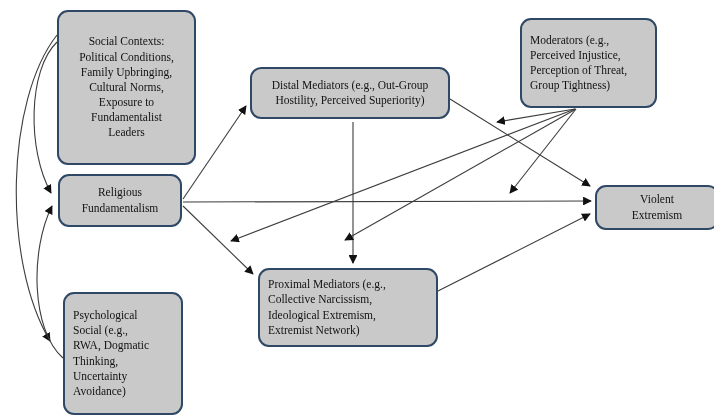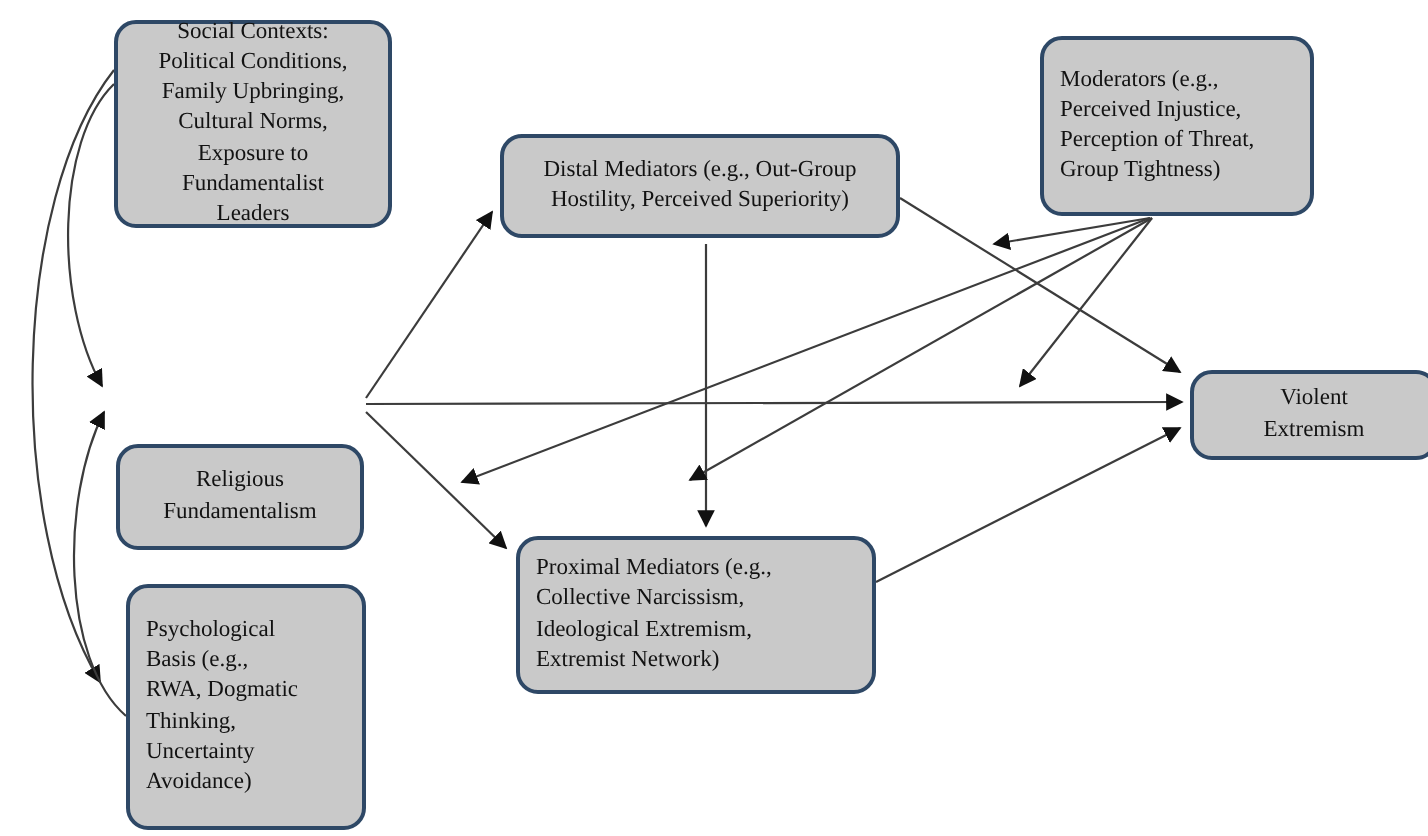--- a/index.html
+++ b/index.html
@@ -21,24 +21,24 @@
     font-size:11.5px;
     line-height:1.32;
     white-space:pre-line;
     display:flex;
     align-items:center;
     justify-content:center;
     text-align:center;
     padding:4px 8px;
   }
   .node.left{justify-content:flex-start;text-align:left;}
-  #node-social     {left:57px;  top:10px;  width:139px; height:104px;}
+  #node-social     {left:57px;  top:10px;  width:139px; height:155px;}
   #node-moderators {left:520px; top:18px;  width:137px; height:90px;}
   #node-distal     {left:250px; top:67px;  width:200px; height:52px;}
-  #node-rf         {left:58px;  top:174px; width:124px; height:53px;margin-top:48px;}
+  #node-rf         {left:58px;  top:174px; width:124px; height:53px;}
   #node-ve         {left:595px; top:185px; width:124px; height:45px;}
   #node-proximal   {left:258px; top:268px; width:180px; height:79px;}
   #node-psych      {left:63px;  top:292px; width:120px; height:123px;}
 </style>
 </head>
 <body>
 
 <div class="canvas">
 
   <svg class="edge-layer" width="714" height="418" viewBox="0 0 714 418" xmlns="http://www.w3.org/2000/svg">
@@ -98,20 +98,20 @@
 
   <div class="node left" id="node-proximal">
     <span>Proximal Mediators (e.g.,
 Collective Narcissism,
 Ideological Extremism,
 Extremist Network)</span>
   </div>
 
   <div class="node left" id="node-psych">
     <span>Psychological
-Basis (e.g.,
+Social (e.g.,
 RWA, Dogmatic
 Thinking,
 Uncertainty
 Avoidance)</span>
   </div>
 
 </div>
 
 </body></html>

